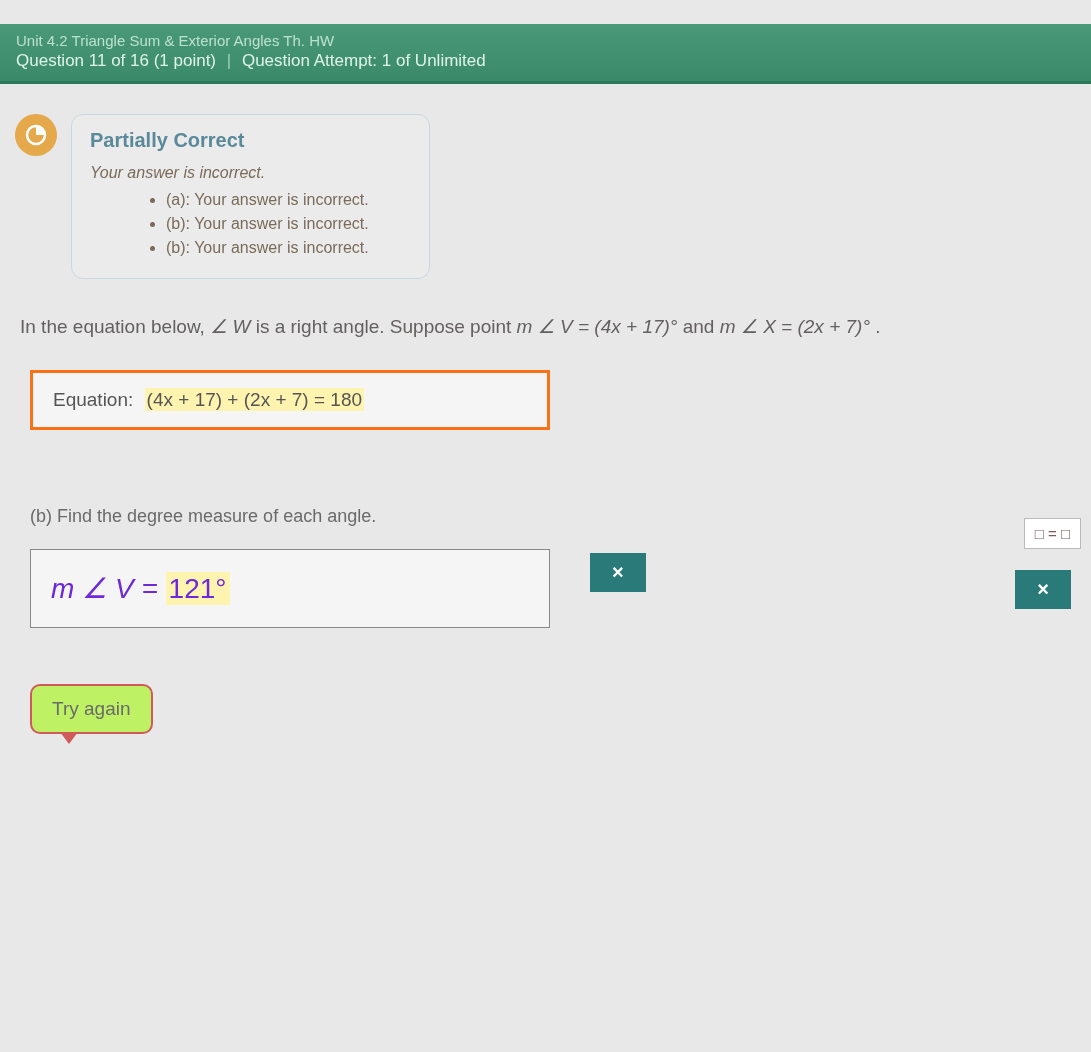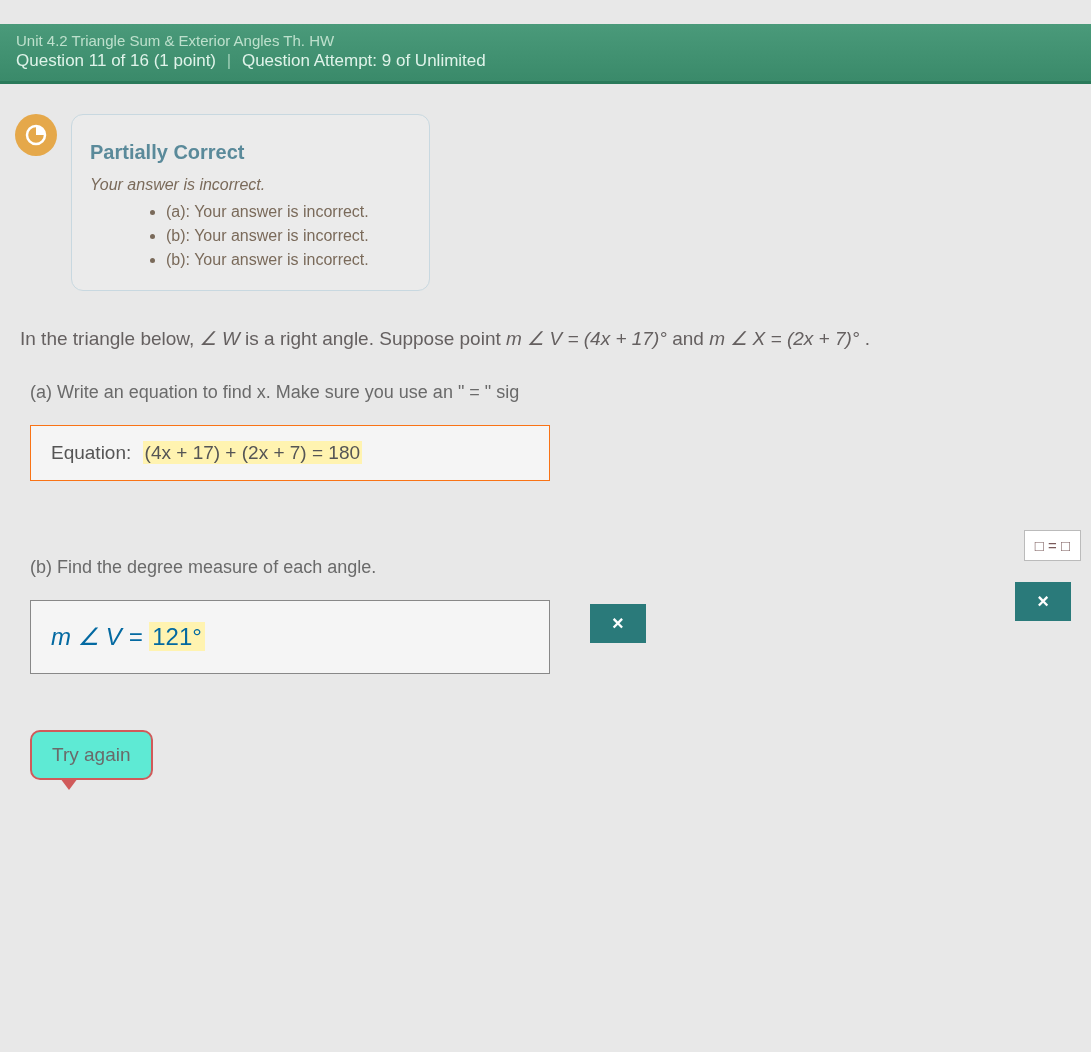--- a/index.html
+++ b/index.html
@@ -29,31 +29,31 @@
     display: flex; align-items: center; justify-content: center;
     color: #fff; font-size: 22px; font-weight: bold;
     flex-shrink: 0;
   }
   .feedback-box {
     border: 1px solid #c8d8e0;
     border-radius: 12px;
     padding: 14px 60px 18px 18px;
     background: rgba(255,255,255,0.15);
   }
-  .fb-title { color: #5a8a9a; font-size: 20px; font-weight: 600; margin-bottom: 12px; margin-top: 12px; }
+  .fb-title { color: #5a8a9a; font-size: 20px; font-weight: 600; margin-bottom: 12px; }
   .fb-msg { color: #7a6a5a; font-size: 16px; margin-bottom: 6px; font-style: italic; }
   .fb-list { list-style: disc; margin-left: 76px; color: #7a6a5a; font-size: 16px; line-height: 1.5; }
   .prompt { margin: 34px 0 0 -10px; color: #656060; font-size: 19px; line-height: 1.5; }
   .prompt .math { font-style: italic; }
   .work-area { display: flex; margin-top: 28px; gap: 20px; }
   .diagram-col { width: 350px; flex-shrink: 0; padding-top: 48px; position: relative; }
   .right-col { flex: 1; }
   .part-label { color: #6a6a6a; font-size: 18px; margin-bottom: 22px; }
   .answer-box {
-    border: 1px solid #f97316;
+    border: 3px solid #f97316;
     background: #f5f5f5;
     padding: 16px 20px;
     font-size: 19px;
     color: #555;
     display: inline-block;
     min-width: 520px;
   }
   .answer-box .hl { background: #fff3b0; padding: 1px 2px; }
   .tool-btn {
     position: absolute;
@@ -69,27 +69,27 @@
     background: #2a7a7a;
     color: #fff;
     font-size: 20px;
     font-weight: bold;
     padding: 8px 22px;
     border: none;
     display: inline-block;
   }
   .section-b { margin-top: 76px; }
   .answers-b { border: 1px solid #888; background: #f5f5f5; padding: 12px 20px; min-width: 520px; }
-  .answers-b .row { font-size: 24px; color: #0369a1; margin: 10px 0; font-style: italic; }
+  .answers-b .row { font-size: 28px; color: #6d28d9; margin: 10px 0; font-style: italic; }
   .answers-b .row .val { font-style: normal; }
   .answers-b .hl { background: #fff3b0; padding: 1px 3px; font-style: normal; }
   .try-again {
     border: 2px solid #d05a5a;
     color: #6a6a6a;
-    background: #5eead4;
+    background: #bef264;
     border-radius: 10px;
     padding: 12px 20px;
     font-size: 19px;
     margin-top: 56px;
     display: inline-block;
     position: relative;
   }
   .try-again::after {
     content: "";
     position: absolute;
@@ -104,21 +104,21 @@
   .side-row { position: absolute; right: 0; display: flex; align-items: center; gap: 18px; }
 </style>
 </head>
 <body>
 
 <div class="header">
   <div class="h1">Unit 4.2 Triangle Sum &amp; Exterior Angles Th. HW</div>
   <div class="h2">
     <span>Question 11 of 16 (1 point)</span>
     <span class="sep">|</span>
-    <span>Question Attempt: 9 of Unlimited</span>
+    <span>Question Attempt: 1 of Unlimited</span>
   </div>
 </div>
 
 <div class="content">
 
   <div class="feedback-wrap">
     <div class="badge">
       <svg width="22" height="22" viewBox="0 0 22 22">
           <circle cx="11" cy="11" r="9" fill="none" stroke="#fff" stroke-width="2.5"></circle>
           <path d="M11 2 A9 9 0 0 1 20 11 L11 11 Z" fill="#fff"></path>
@@ -129,33 +129,32 @@
       <div class="fb-msg">Your answer is incorrect.</div>
       <ul class="fb-list">
         <li>(a): Your answer is incorrect.</li>
         <li>(b): Your answer is incorrect.</li>
         <li>(b): Your answer is incorrect.</li>
       </ul>
     </div>
   </div>
 
   <div class="prompt">
-    <span>In the triangle below, </span>
+    <span>In the equation below, </span>
     <span class="math">∠ W</span>
     <span> is a right angle. Suppose point </span>
     <span class="math">m ∠ V = (4x + 17)°</span>
     <span> and </span>
     <span class="math">m ∠ X = (2x + 7)°</span>
     <span>.</span>
   </div>
 
   <div class="work-area">
 
     <div class="right-col" style="position:relative;">
-      <div class="part-label">(a) Write an equation to find x. Make sure you use an " = " sig</div>
 
       <div class="answer-box">
         <span>Equation:</span>
         <span class="hl" style="margin-left:6px;">(4x + 17) + (2x + 7) = 180</span>
       </div>
 
       <div class="tool-btn">□ = □</div>
 
       <div class="side-row" style="top:200px;">
         <div class="x-btn">×</div>

